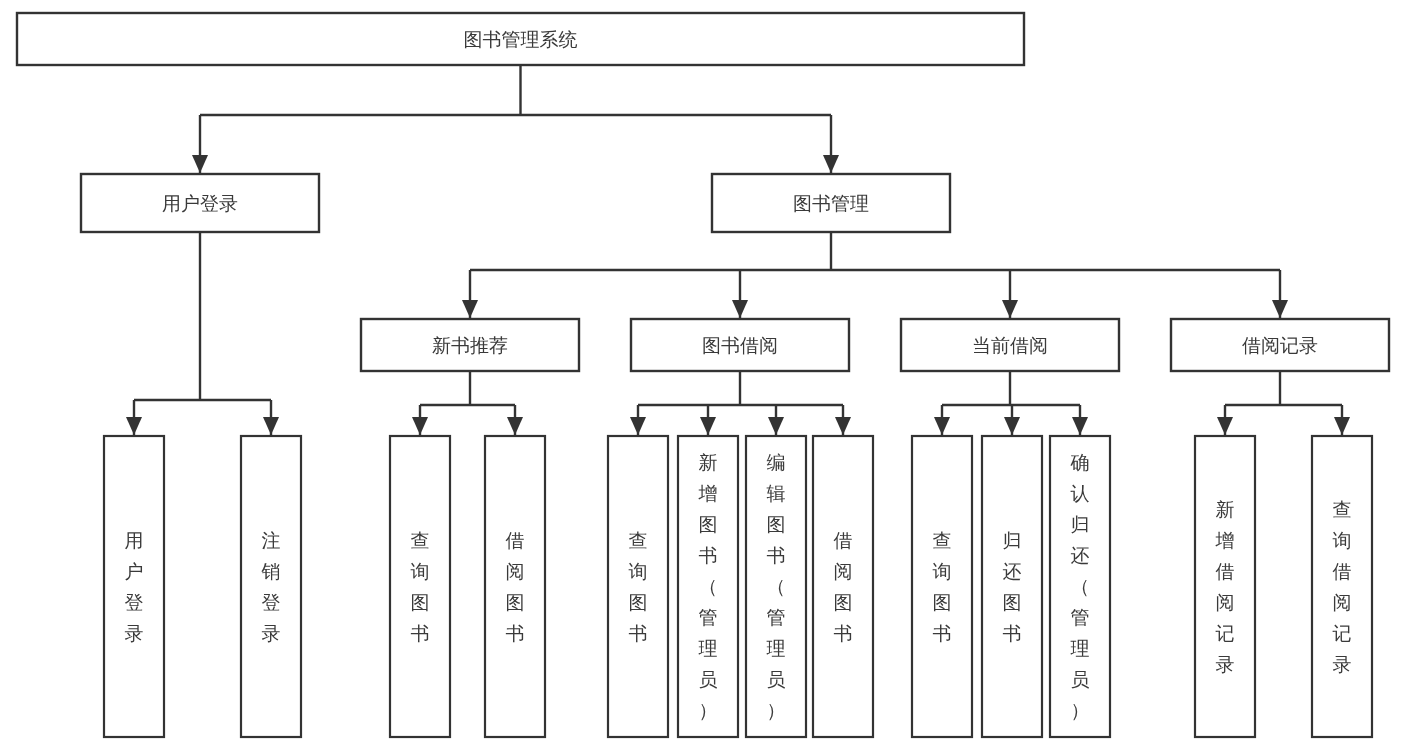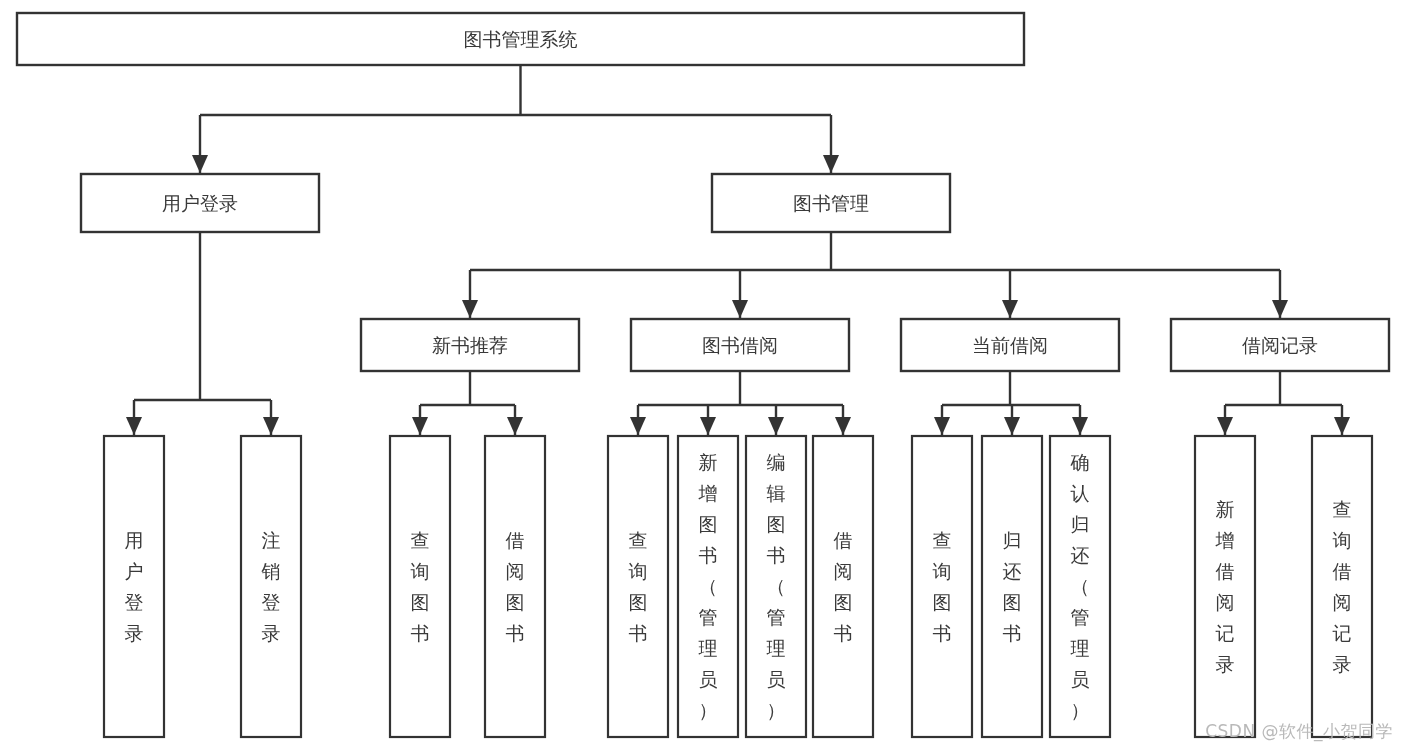--- a/index.html
+++ b/index.html
@@ -260,14 +260,13 @@
           <rect x="1312" y="436" width="60" height="301" class="node-rect-thin"></rect>
           <text x="1342" y="510" class="node-label-h">查</text>
           <text x="1342" y="541" class="node-label-h">询</text>
           <text x="1342" y="572" class="node-label-h">借</text>
           <text x="1342" y="603" class="node-label-h">阅</text>
           <text x="1342" y="634" class="node-label-h">记</text>
           <text x="1342" y="665" class="node-label-h">录</text>
         </g>
       </g>
   </svg>
-  <div class="watermark-text">CSDN @软件_小贺同学</div>
 </div>
 
 </body></html>

